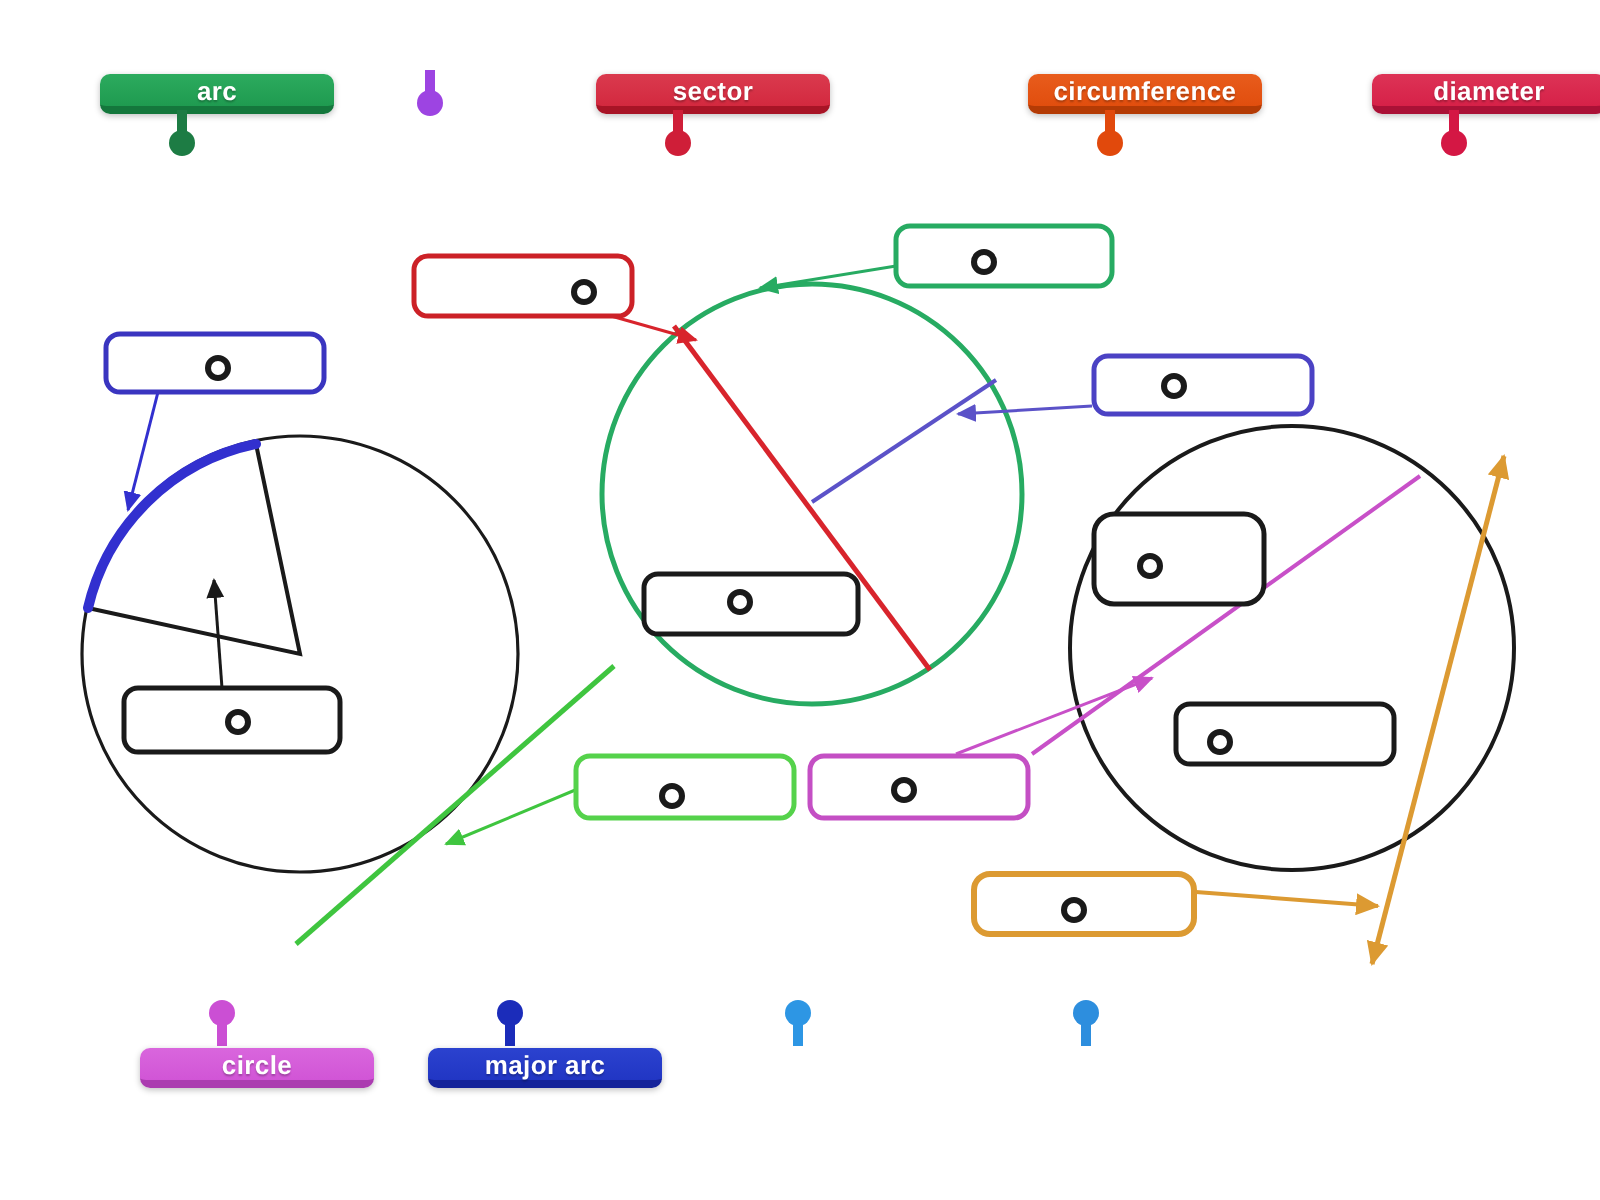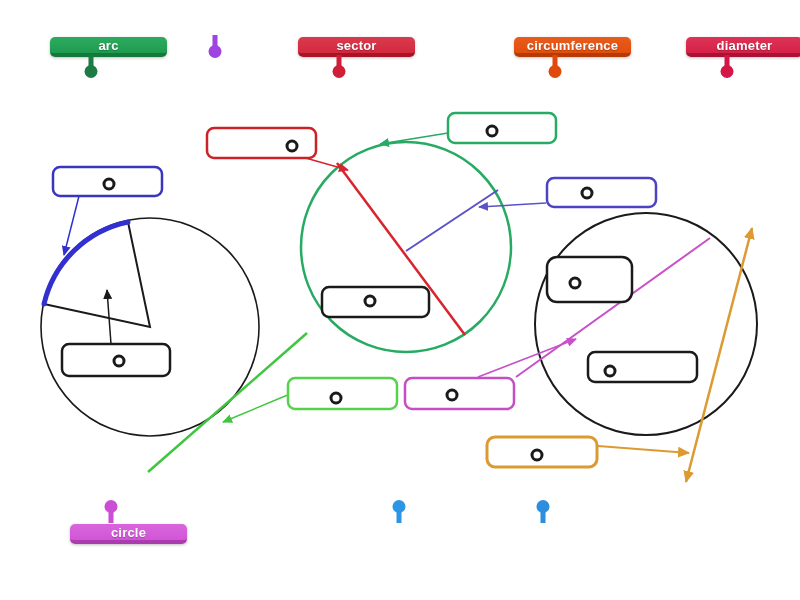--- a/index.html
+++ b/index.html
@@ -95,20 +95,27 @@
       </div>
   </div>
 
   <div class="chip bottom c-tan" style="left:52px; top:500px;">
     <div class="pinwrap">
         <div class="dot"></div>
         <div class="stem"></div>
       </div>
     <div class="btn">circle</div>
   </div>
+  <div class="chip bottom c-major" style="left:196px; top:500px;">
+    <div class="pinwrap">
+        <div class="dot"></div>
+        <div class="stem"></div>
+      </div>
+    <div class="btn">major arc</div>
+  </div>
   <div class="chip bottom c-rad" style="left:340px; top:500px;">
     <div class="pinwrap">
         <div class="dot"></div>
         <div class="stem"></div>
       </div>
   </div>
   <div class="chip bottom c-sec" style="left:484px; top:500px;">
     <div class="pinwrap">
         <div class="dot"></div>
         <div class="stem"></div>

